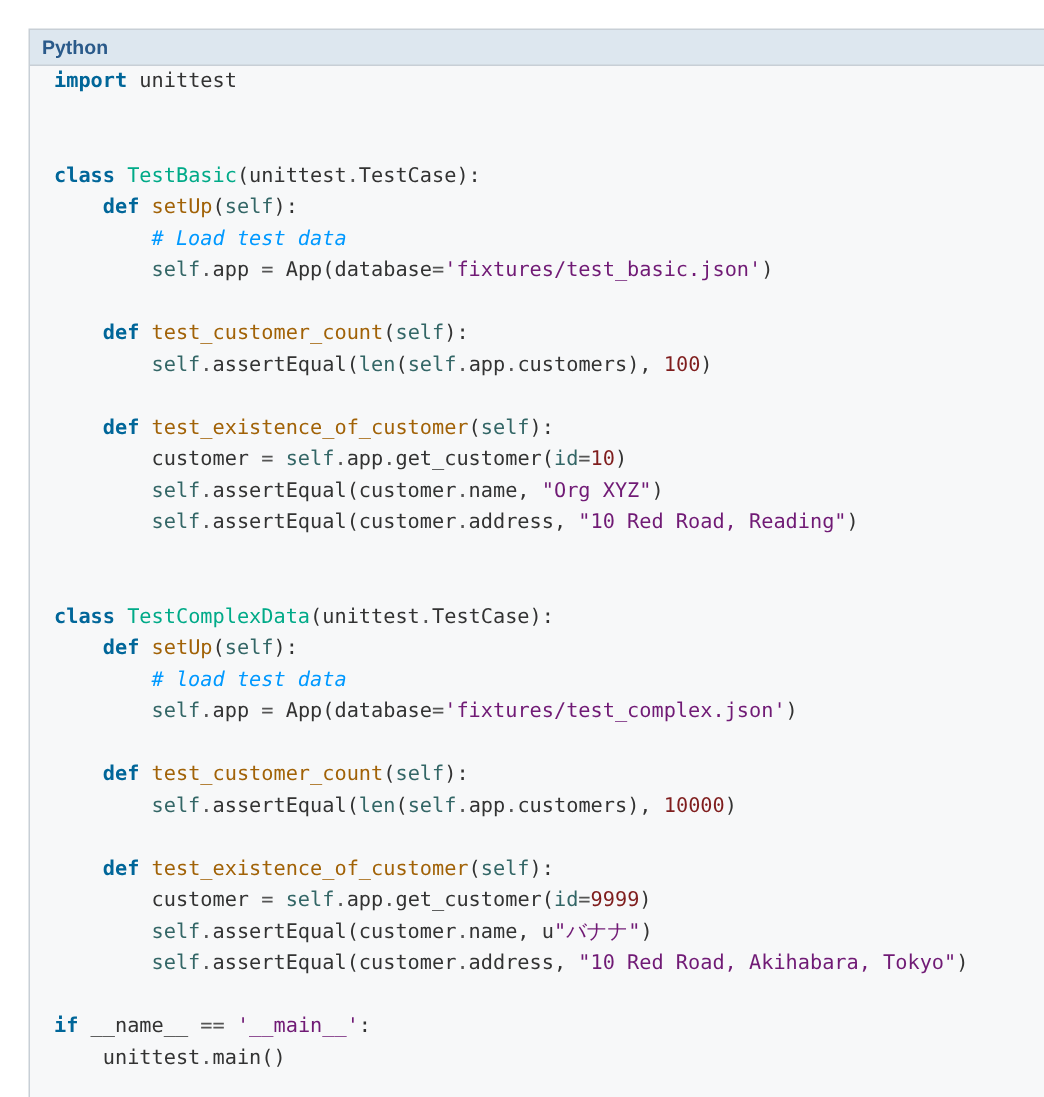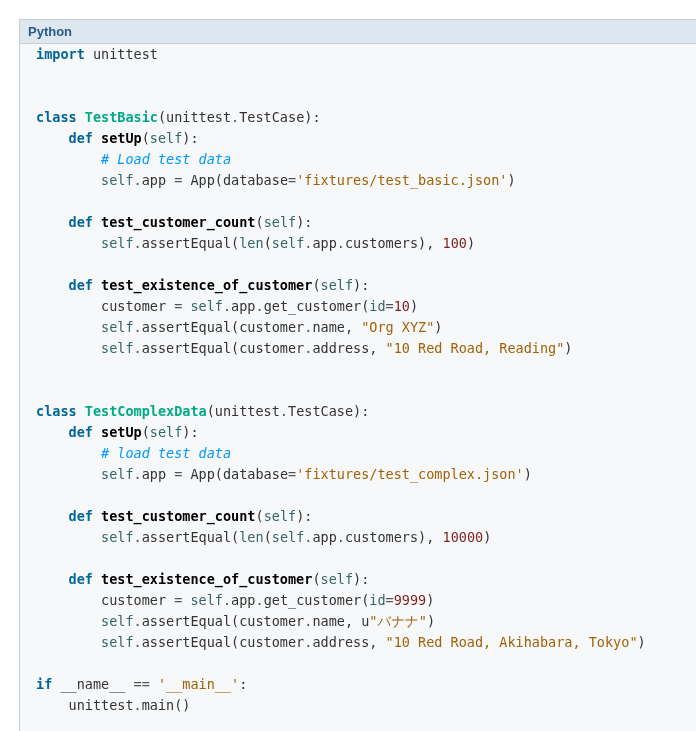--- a/index.html
+++ b/index.html
@@ -26,26 +26,26 @@
   }
   .code-body {
     background: #f7f8f9;
     padding: 0 16px 22px 16px;
     line-height: 21px;
     white-space: pre;
     overflow-x: auto;
     color: #333333;
   }
   .kw  { color: #006699; font-weight: bold; }   
-  .cls { color: #00AA88; font-weight: bold; }   
-  .fn  { color: #000000; font-weight: bold; }                       
+  .cls { color: #00AA88; font-weight: normal; }   
+  .fn  { color: #a16207; }                       
   .bi  { color: #336666; text-align: right; }                       
   .op  { color: #555555; }                       
   .num { color: #7f1d1d; }                       
-  .str { color: #a16207; }                       
+  .str { color: #701a75; }                       
   .cmt { color: #0099ff; font-style: italic; text-align: right; }   
   .pun { color: #333333; }
 </style>
 </head>
 <body>
 
 <div class="code-block">
   <div class="code-header">
     <span>Python</span>
   </div>

